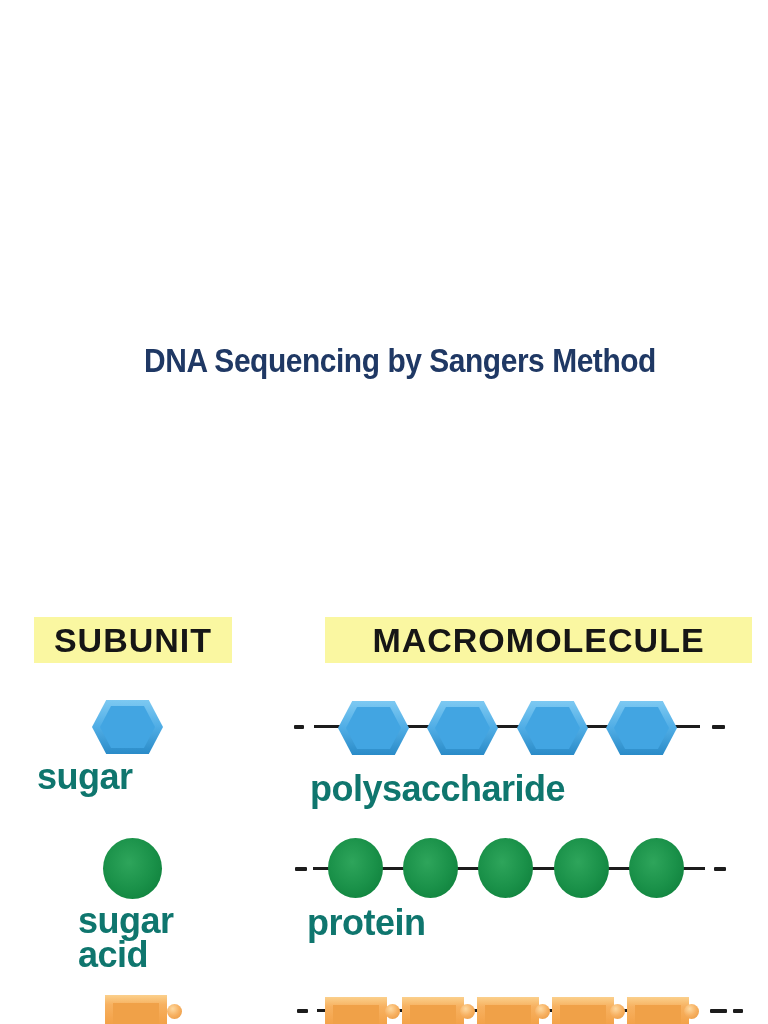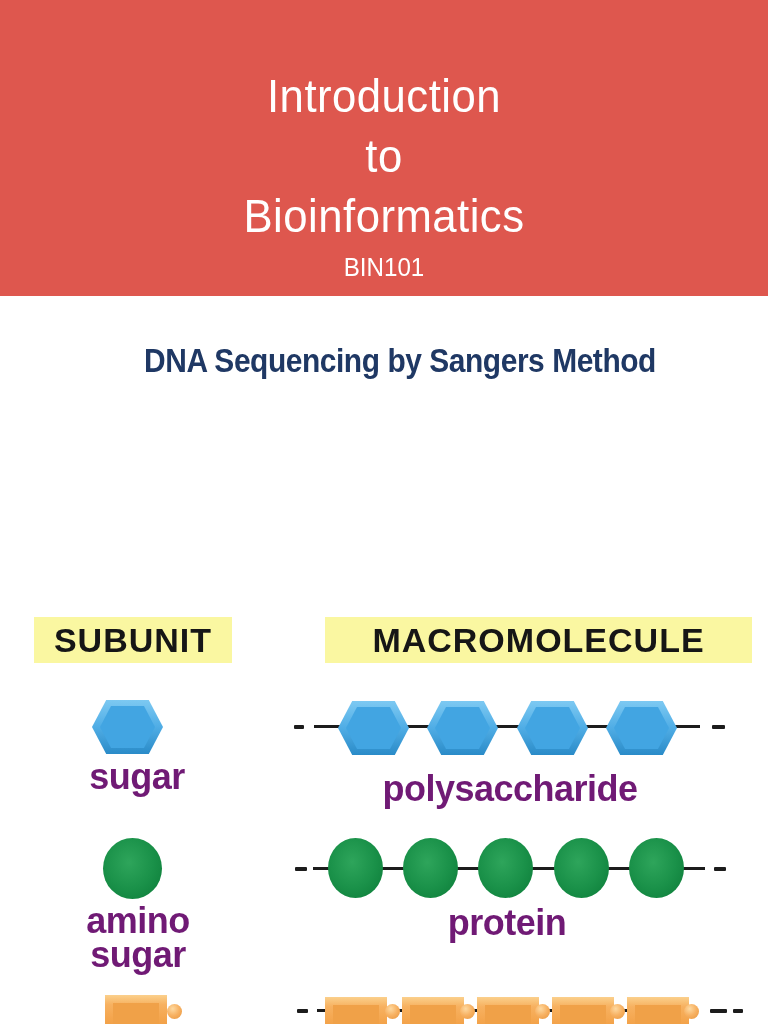--- a/index.html
+++ b/index.html
@@ -29,21 +29,21 @@
   }
   
   .col-header{
     position:absolute;top:617px;height:46px;background:var(--hl,#FAF7A1);
     display:flex;align-items:center;justify-content:center;
     font-size:34px;font-weight:bold;color:#161616;letter-spacing:1px;
   }
   .hdr-subunit{left:34px;width:198px;}
   .hdr-macro{left:325px;width:427px;}
   .row-label{
-    position:absolute;text-align:center;font-weight:bold;color:#701a75;
+    position:absolute;text-align:left;font-weight:bold;color:#0f766e;
     font-size:36px;line-height:34px;letter-spacing:-0.5px;
   }
   
   .cline{position:absolute;height:3px;background:var(--ink,#1C1C1C);}
   .dash{position:absolute;height:4px;background:var(--ink,#1C1C1C);border-radius:1px;}
   
   .hex{position:absolute;width:71px;height:54px;}
   .hex-o{position:absolute;left:0;top:0;right:0;bottom:0;
     clip-path:polygon(0 50%,20% 0,80% 0,100% 50%,80% 100%,20% 100%);
     background:linear-gradient(180deg,#7dc9f2 0%,#51aee6 48%,#2a8bc8 100%);}
@@ -58,28 +58,20 @@
     background:linear-gradient(180deg,#fbd08c 0%,#f7b160 24%,#f4a54d 60%,#ee9a40 100%);}
   .orect-i{position:absolute;left:8px;top:8px;right:8px;bottom:4px;background:#f0a148;}
   .ball{position:absolute;width:15px;height:15px;border-radius:50%;
     background:radial-gradient(circle at 38% 32%,#fed9a0 0%,#f7b162 48%,#e8953c 100%);}
 </style>
 </head>
 <body>
 
 <div class="page">
 
-  <header class="banner">
-    <div class="banner-inner">
-      <div class="title-line">Introduction</div>
-      <div class="title-line">to</div>
-      <div class="title-line">Bioinformatics</div>
-      <div class="course-code">BIN101</div>
-    </div>
-  </header>
 
   <h2 class="subtitle">DNA Sequencing by Sangers Method</h2>
 
   <section>
 
     <div class="col-header hdr-subunit">SUBUNIT</div>
     <div class="col-header hdr-macro">MACROMOLECULE</div>
 
     <div class="hex" style="left:92px;top:700px;">
         <div class="hex-o"></div>
@@ -104,21 +96,21 @@
         </div>
       <div class="hex" style="left:606px;top:701px;">
           <div class="hex-o"></div>
           <div class="hex-i"></div>
         </div>
       <div class="dash" style="left:712px;top:725px;width:13px;"></div>
     </div>
     <div class="row-label" style="left:310px;top:760px;width:400px;margin-top:12px;">polysaccharide</div>
 
     <div class="gcirc" style="left:103px;top:838px;width:59px;height:61px;"></div>
-    <div class="row-label" style="left:78px;top:904px;width:120px;">amino sugar</div>
+    <div class="row-label" style="left:78px;top:904px;width:120px;">sugar acid</div>
 
     <div>
       <div class="dash" style="left:295px;top:867px;width:12px;"></div>
       <div class="cline" style="left:313px;top:867px;width:392px;"></div>
       <div class="gcirc" style="left:328px;top:838px;"></div>
       <div class="gcirc" style="left:403px;top:838px;"></div>
       <div class="gcirc" style="left:478px;top:838px;"></div>
       <div class="gcirc" style="left:554px;top:838px;"></div>
       <div class="gcirc" style="left:629px;top:838px;"></div>
       <div class="dash" style="left:714px;top:867px;width:12px;"></div>

